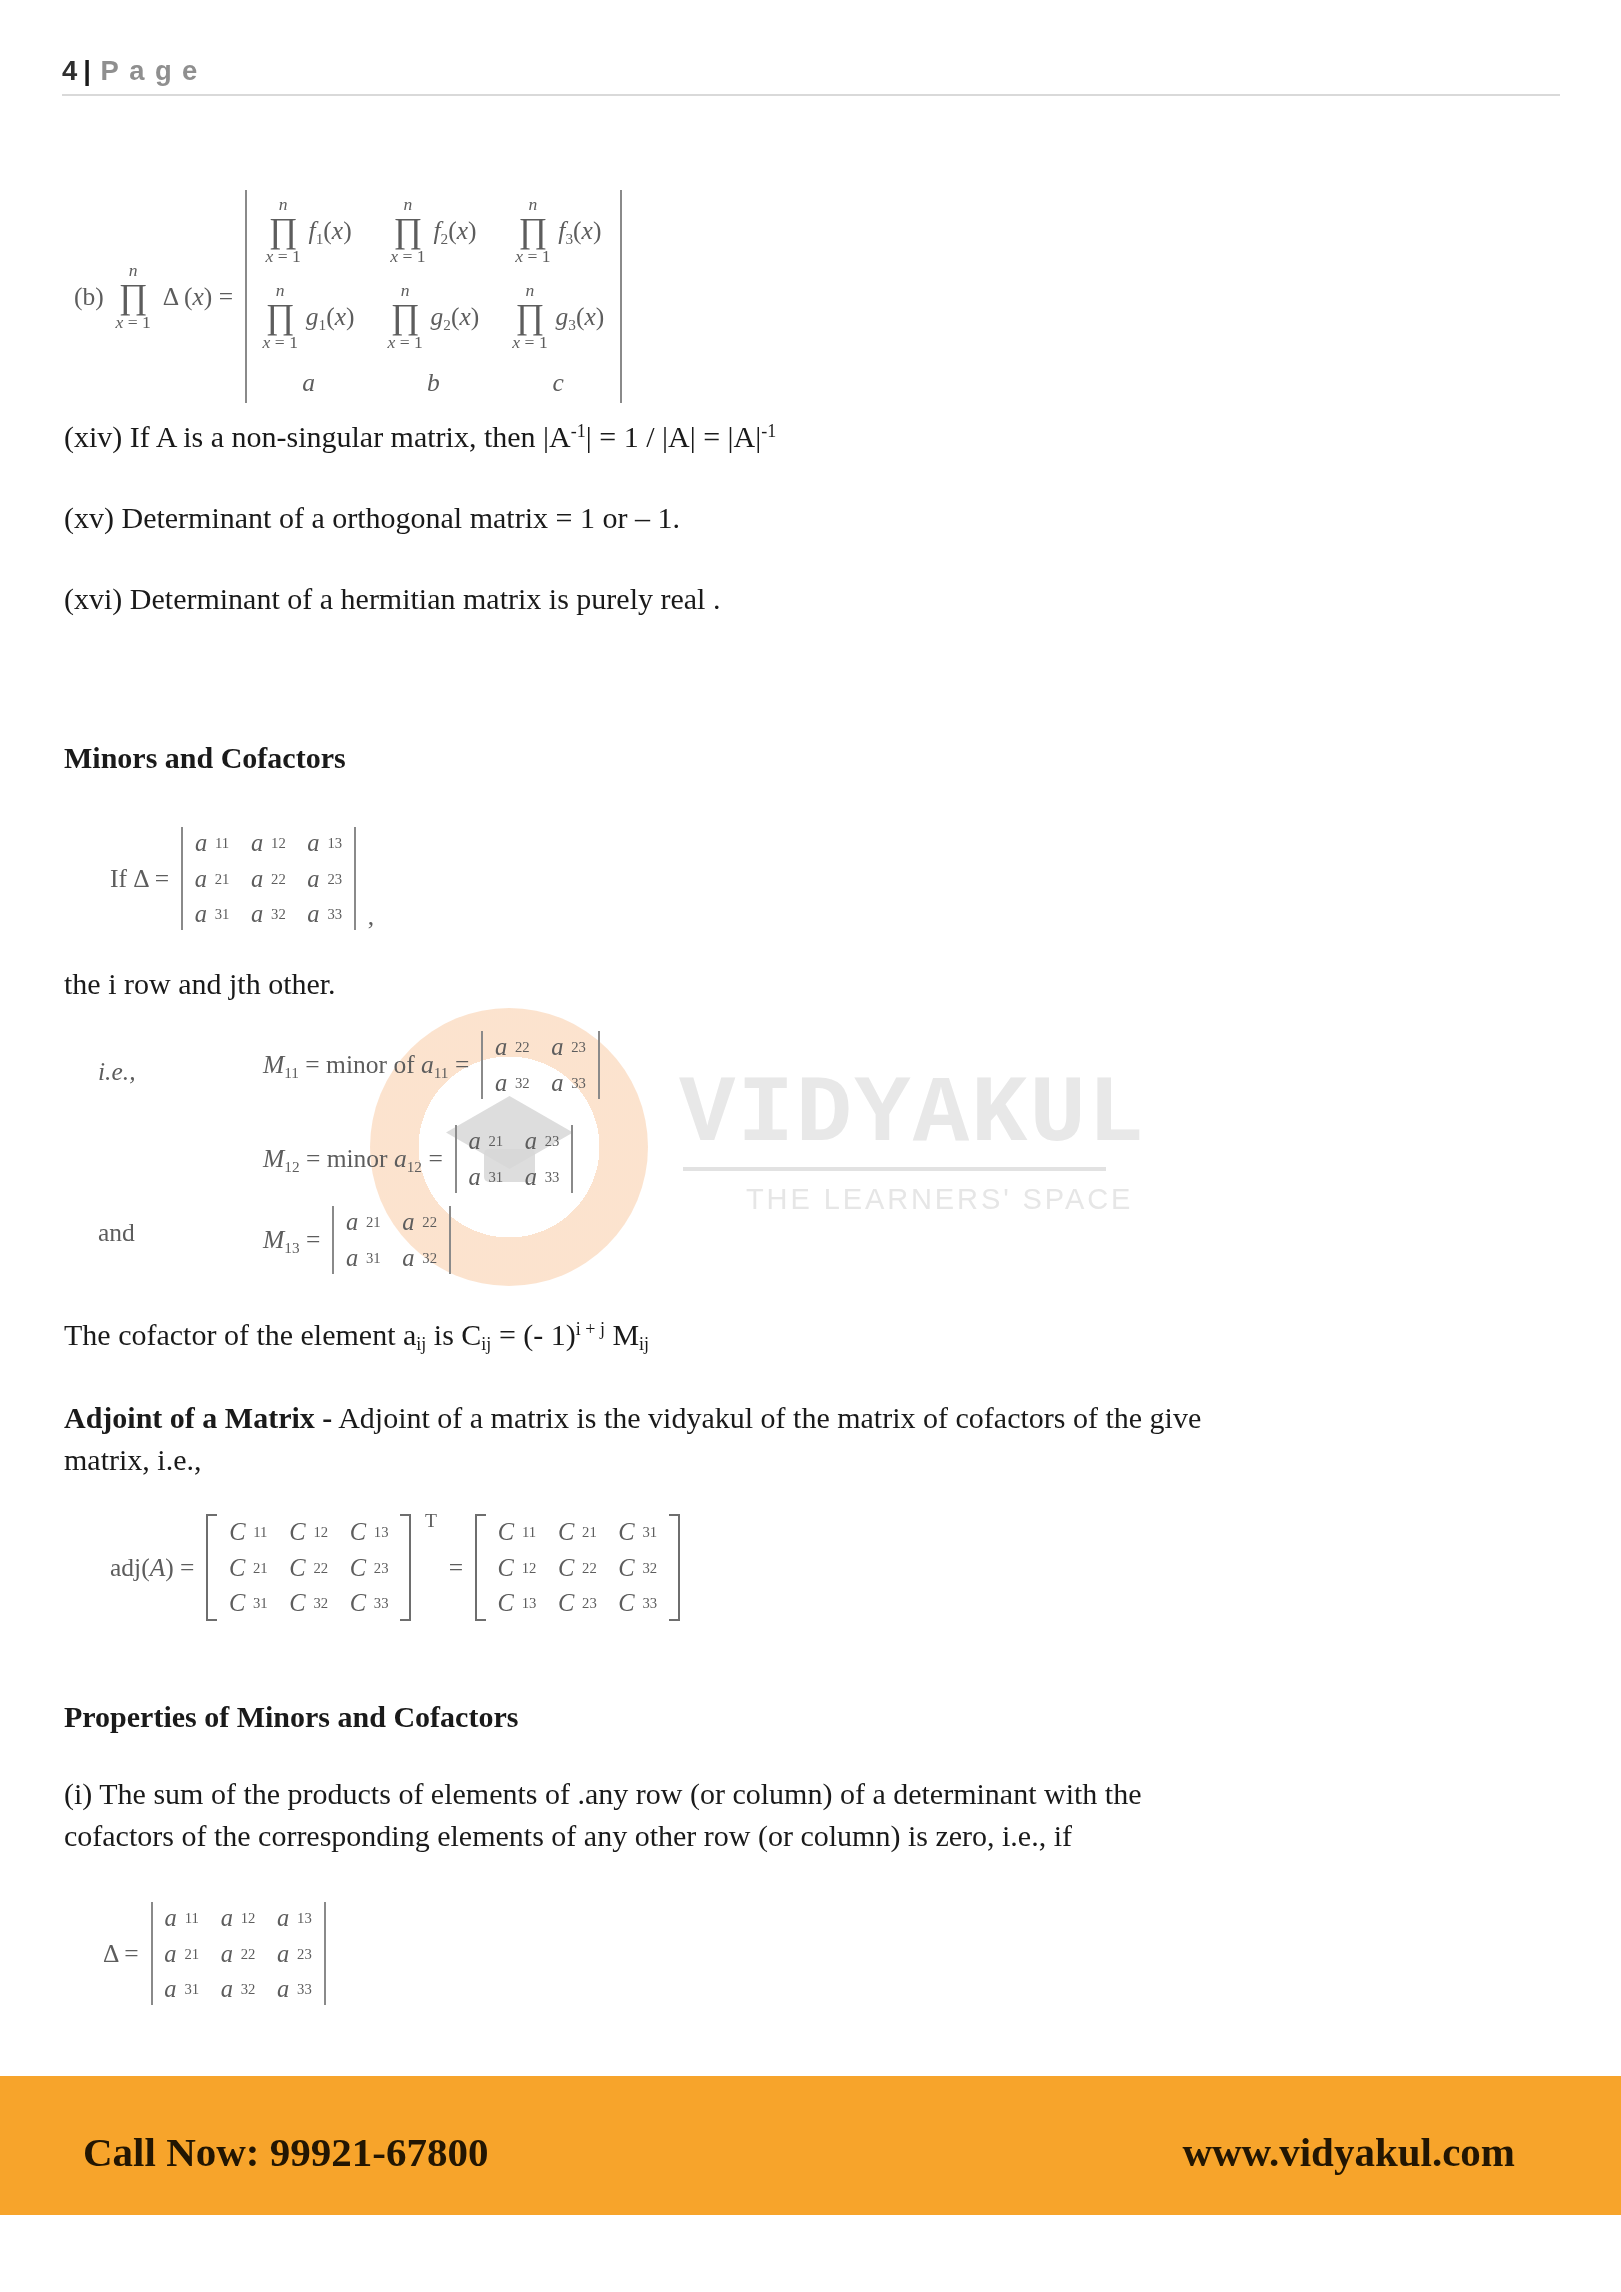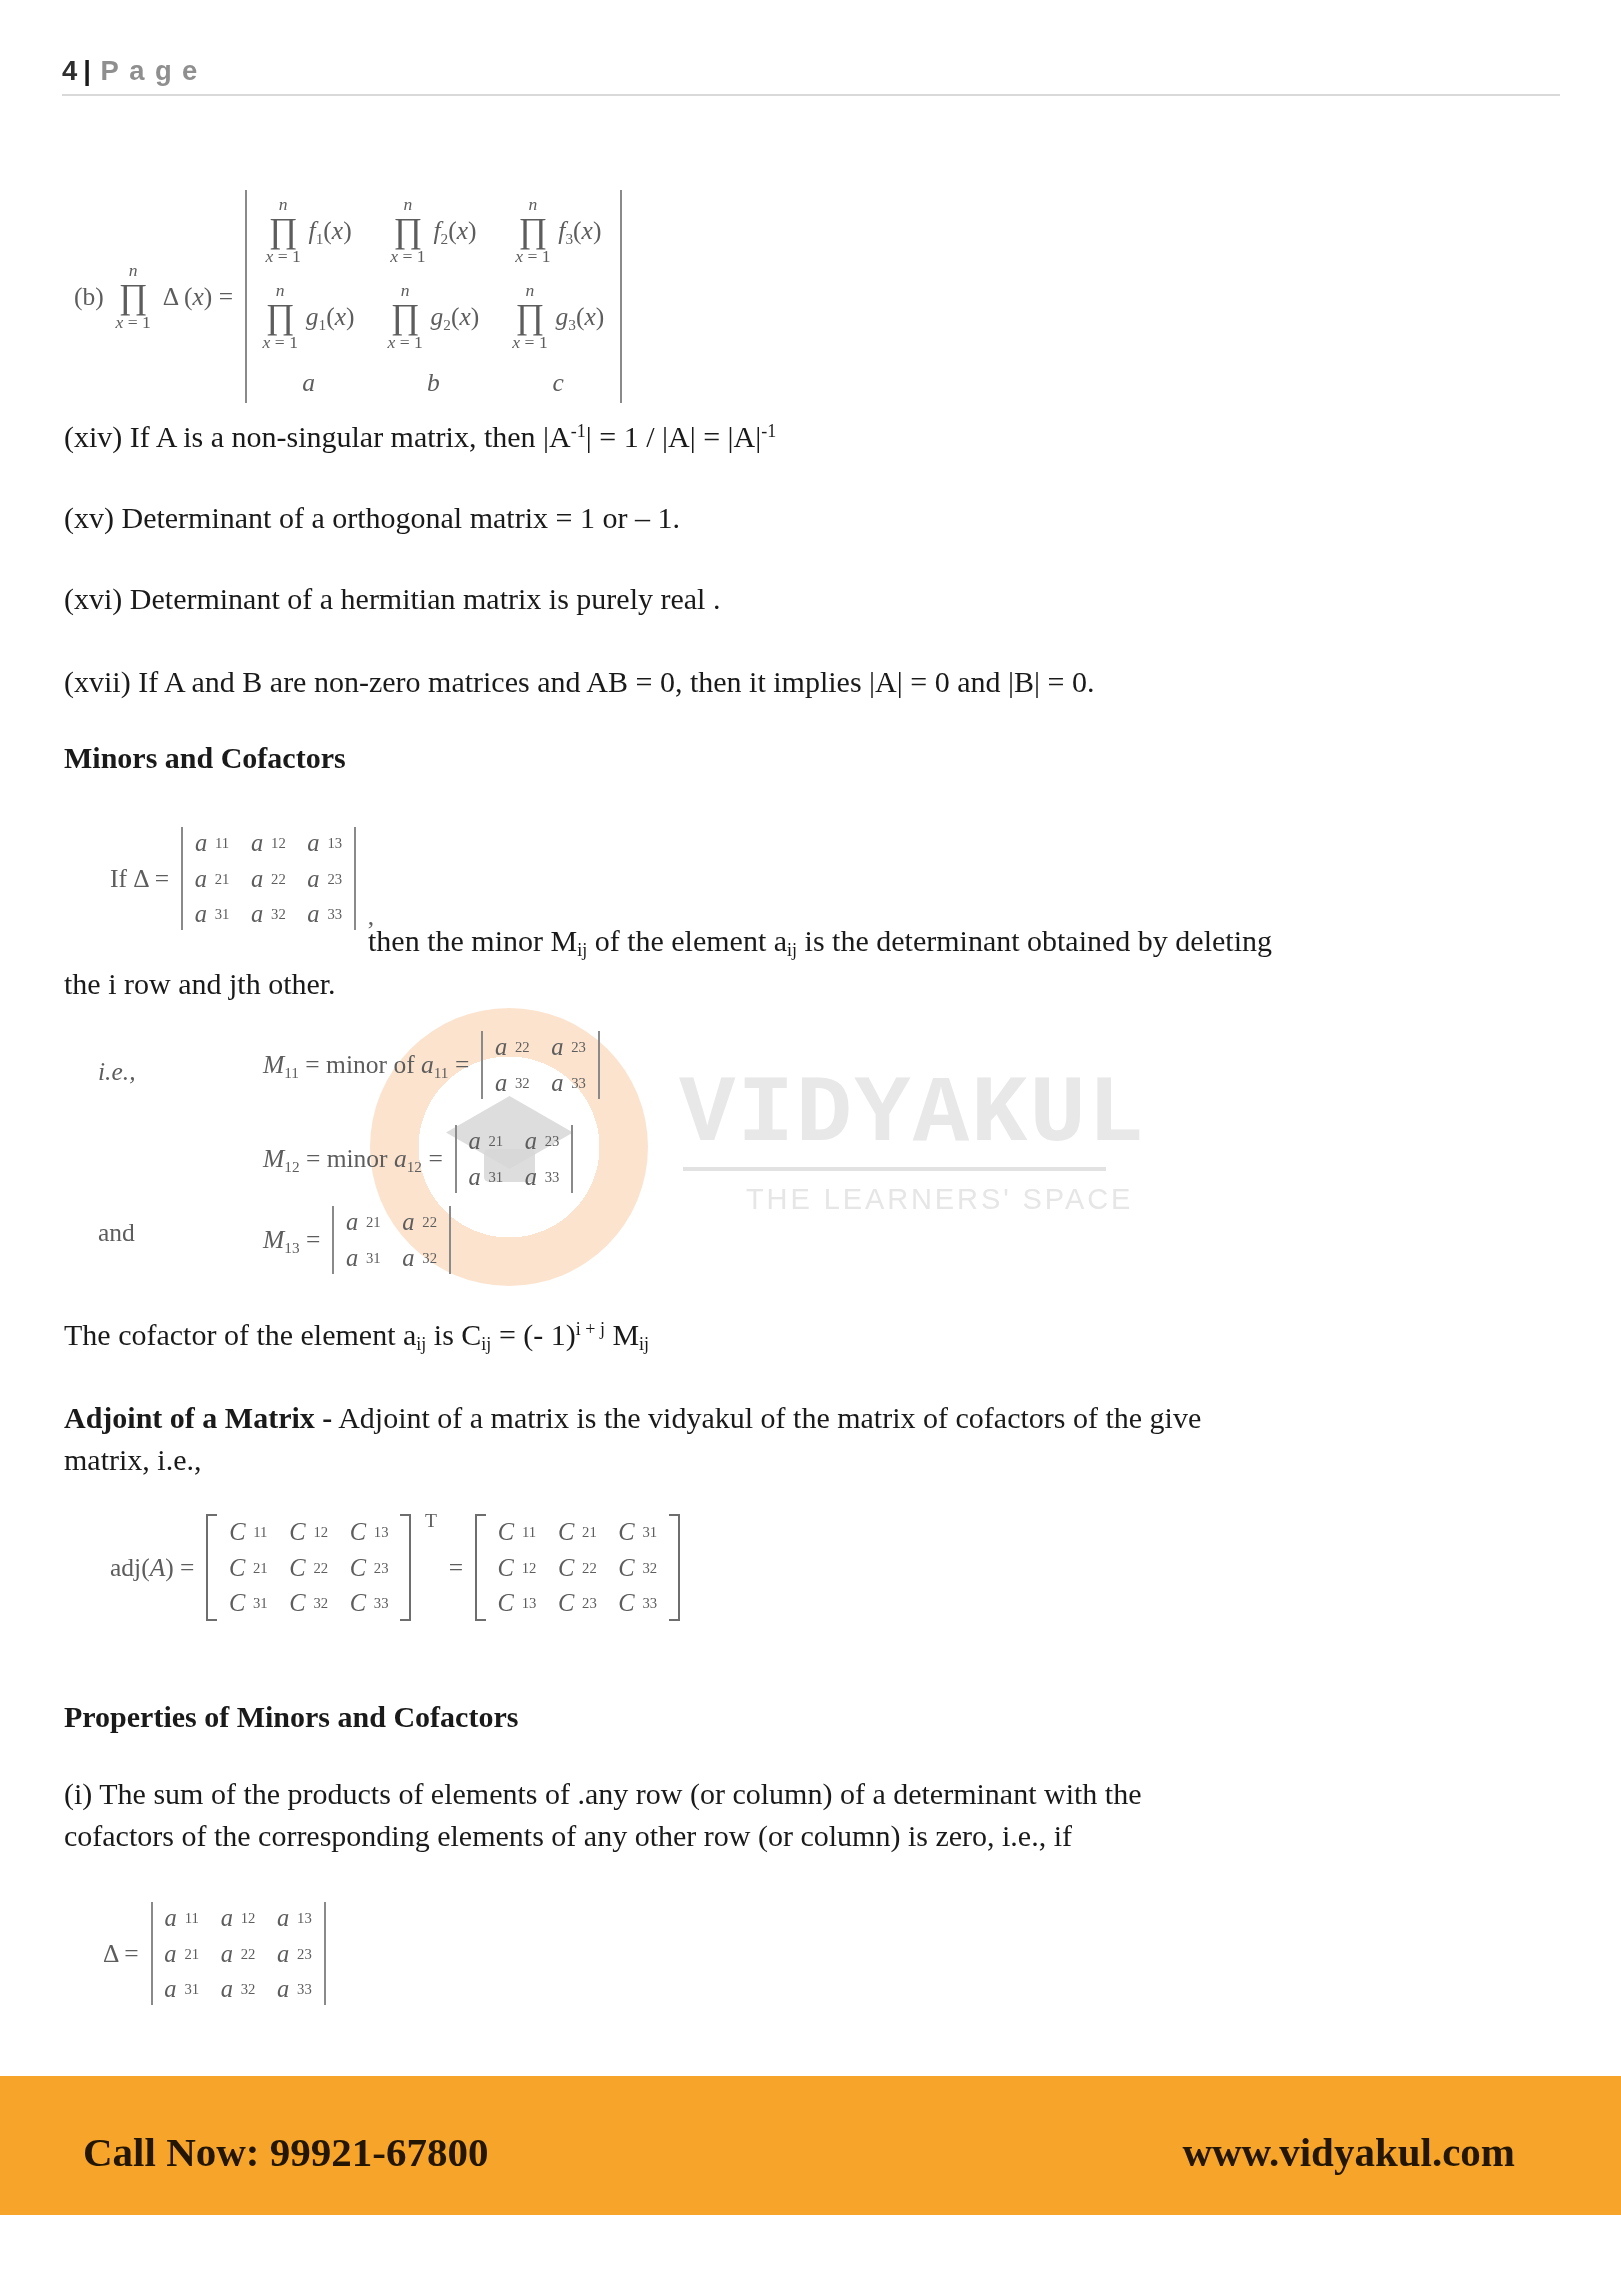--- a/index.html
+++ b/index.html
@@ -149,21 +149,20 @@
             <i>c</i>
           </span>
         </span>
         <span class="br r det"></span>
       </span>
   </div>
 
   <div class="tline z" style="top:417px;">(xiv) If A is a non-singular matrix, then |A<sup>-1</sup>| = 1 / |A| = |A|<sup>-1</sup></div>
   <div class="tline z" style="top:498px;">(xv) Determinant of a orthogonal matrix = 1 or – 1.</div>
   <div class="tline z" style="top:579px;">(xvi) Determinant of a hermitian matrix is purely real .</div>
-  <div class="tline z" style="top:662px;">(xvii) If A and B are non-zero matrices and AB = 0, then it implies |A| = 0 and |B| = 0.</div>
 
   <div class="tline bold z" style="top:738px;">Minors and Cofactors</div>
 
   <div class="fx frm z" style="left:110px;top:825px;">
     <span>If Δ =</span>
     <span class="mat m-sm">
         <span class="br l det"></span>
         <span class="mgrid" style="grid-template-columns: repeat(3, auto);">
           <span class="mcell">
             <i>a</i>
@@ -199,21 +198,20 @@
           </span>
           <span class="mcell">
             <i>a</i>
             <sub>33</sub>
           </span>
         </span>
         <span class="br r det"></span>
       </span>
     <span style="align-self:flex-end;">,</span>
   </div>
-  <div class="tline z" style="left:368px;top:921px;">then the minor M<sub>ij</sub> of the element a<sub>ij</sub> is the determinant obtained by deleting</div>
   <div class="tline z" style="top:964px;">the i row and jth other.</div>
 
   <div class="fx frm z" style="left:98px;top:1057px;font-style:italic;">i.e.,</div>
   <div class="fx frm z" style="left:263px;top:1029px;">
     <span><i>M</i><sub>11</sub> = minor of <i>a</i><sub>11</sub> =</span>
     <span class="mat m-sm">
         <span class="br l det"></span>
         <span class="mgrid" style="grid-template-columns: repeat(2, auto);">
           <span class="mcell">
             <i>a</i>

